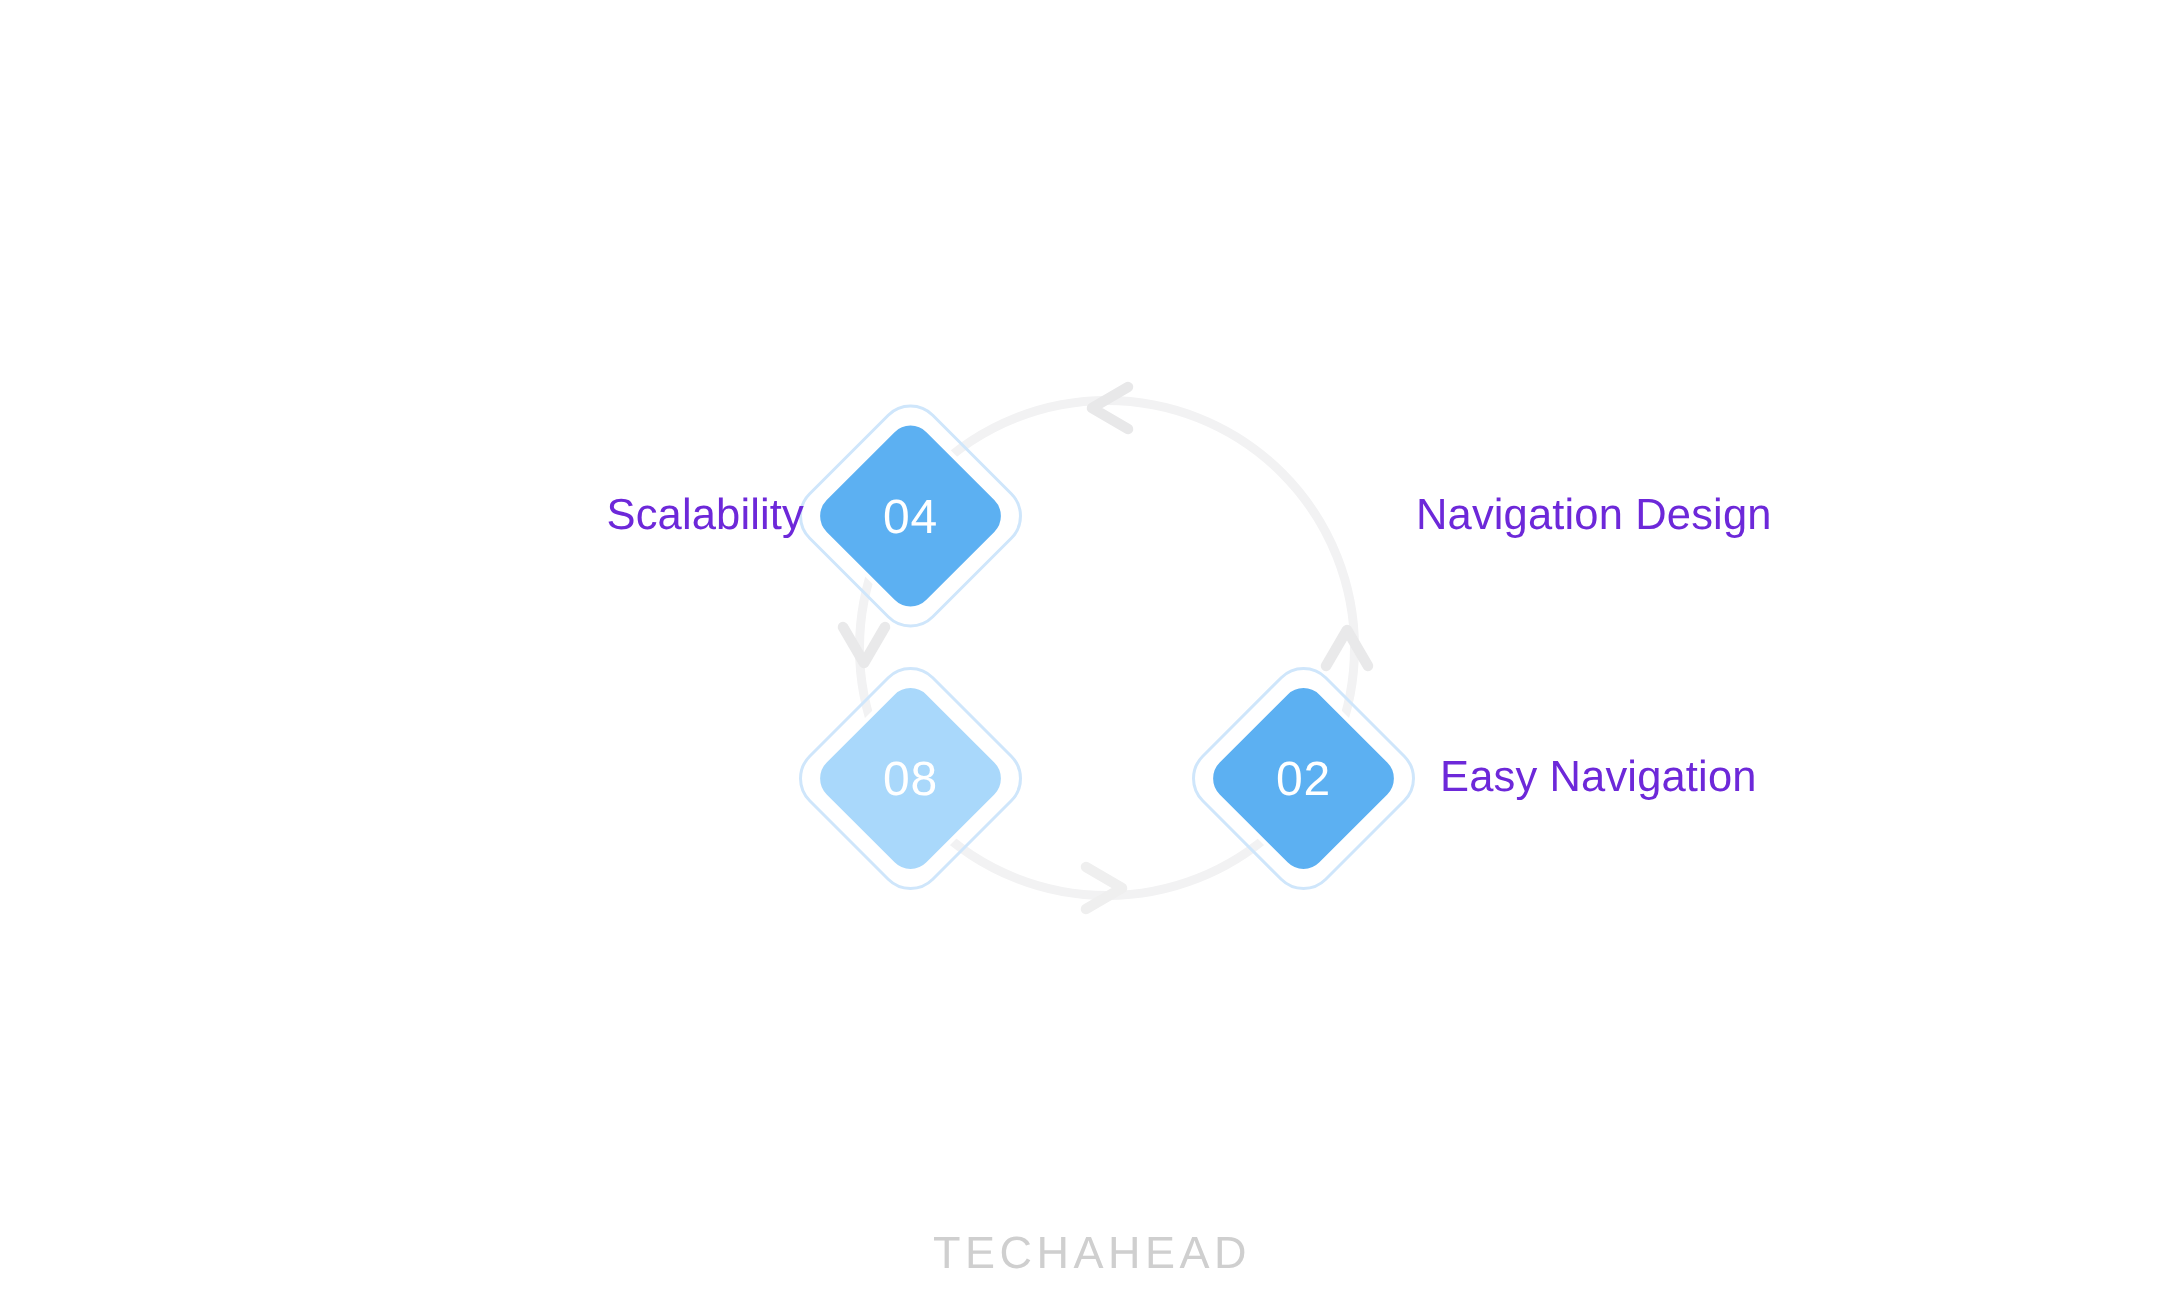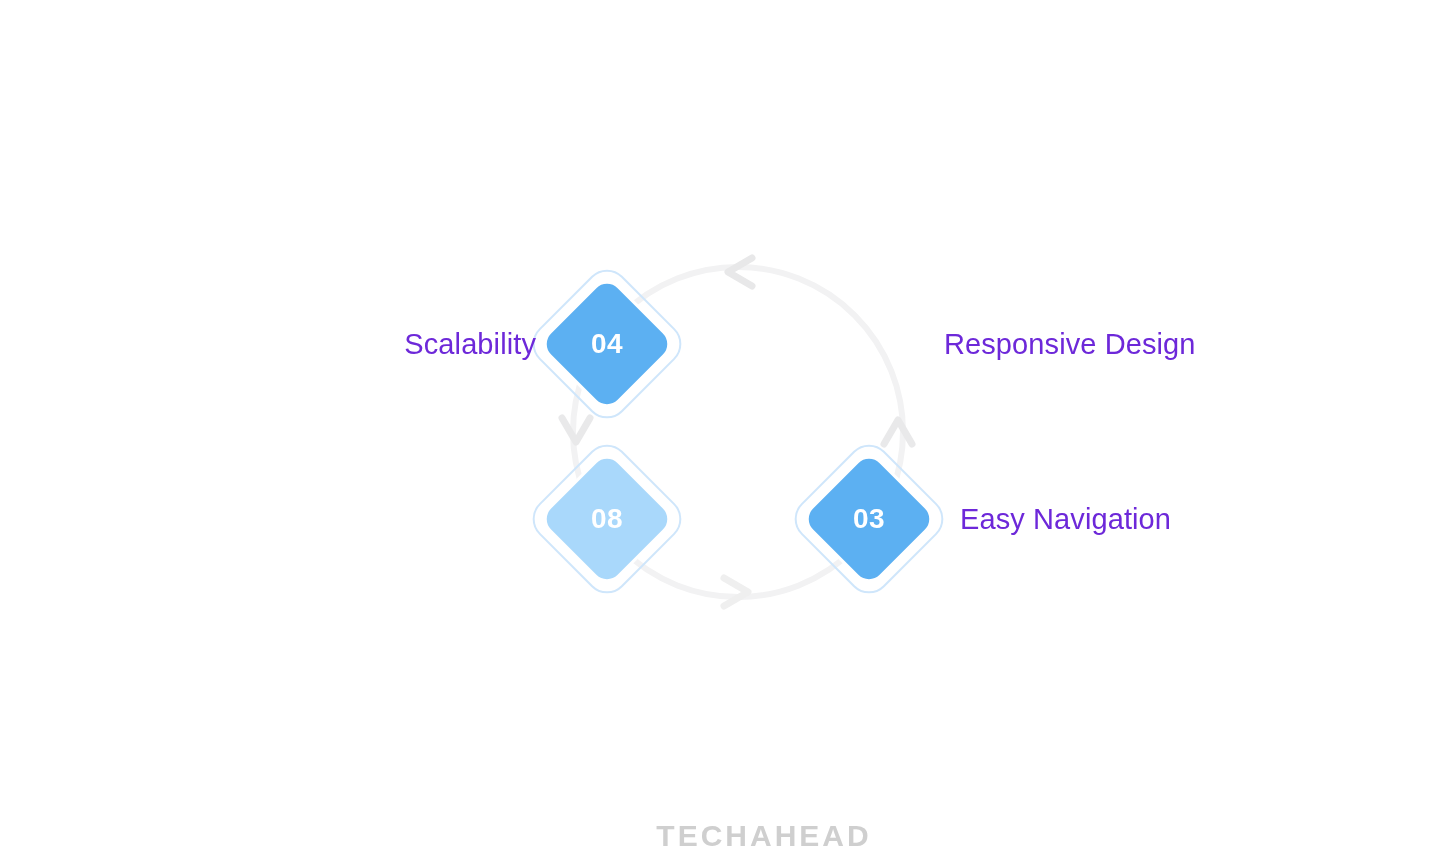--- a/index.html
+++ b/index.html
@@ -70,22 +70,22 @@
   .node-number {
     position: absolute;
     left: 0;
     top: 0;
     width: 118px;
     height: 118px;
     display: flex;
     align-items: center;
     justify-content: center;
     color: #ffffff;
-    font-size: 28px;
-    font-weight: 700;
+    font-size: 32px;
+    font-weight: 400;
     letter-spacing: 0.5px;
     font-family: "Liberation Sans", sans-serif;
   }
 
   
   .node-label {
     position: absolute;
     font-size: 29px;
     font-weight: 400;
     color: #6d28d9;
@@ -101,52 +101,51 @@
     transform: translate(0, -50%);
   }
 
   
   #watermark {
     position: absolute;
     left: 50%;
     top: 836px;
     transform: translate(-50%, -50%);
     font-size: 30px;
-    font-weight: 700;
+    font-weight: 400;
     letter-spacing: 3px;
     color: #cfcfcf;
     font-family: "Liberation Sans", sans-serif;
     user-select: none;
-    margin-left: 36px;
   }
 </style>
 </head>
 <body>
 
 <div id="stage">
 
   <svg id="cycle-ring-svg" viewBox="0 0 1456 866" width="1456" height="866" xmlns="http://www.w3.org/2000/svg">
 
     <circle cx="738" cy="432" r="165" fill="none" stroke="#f2f2f3" stroke-width="6"></circle>
 
     <polyline points="752,258 728,272 752,286" fill="none" stroke="#e8e8e9" stroke-width="7" stroke-linecap="round" stroke-linejoin="round"></polyline>
 
     <polyline points="724,578 748,592 724,606" fill="none" stroke="#efefef" stroke-width="7" stroke-linecap="round" stroke-linejoin="round"></polyline>
 
     <polyline points="562,418 576,442 590,418" fill="none" stroke="#e9e9ea" stroke-width="7" stroke-linecap="round" stroke-linejoin="round"></polyline>
 
     <polyline points="884,444 898,420 912,444" fill="none" stroke="#e9e9ea" stroke-width="7" stroke-linecap="round" stroke-linejoin="round"></polyline>
   </svg>
 
-  <div class="node-label side-right" style="left:944px; top:344px;">Responsive Design</div>
+  <div class="node-label side-right" style="left:944px; top:344px;">Navigation Design</div>
 
   <div class="node" style="left:869px; top:519px;">
     <div class="node-outline"></div>
     <div class="node-shape tone-mid"></div>
-    <div class="node-number">03</div>
+    <div class="node-number">02</div>
   </div>
   <div class="node-label side-right" style="left:944px; top:519px;margin-left:16px;">Easy Navigation</div>
 
   <div class="node" style="left:607px; top:519px;">
     <div class="node-outline"></div>
     <div class="node-shape tone-light"></div>
     <div class="node-number">08</div>
   </div>
 
   <div class="node" style="left:607px; top:344px;">

